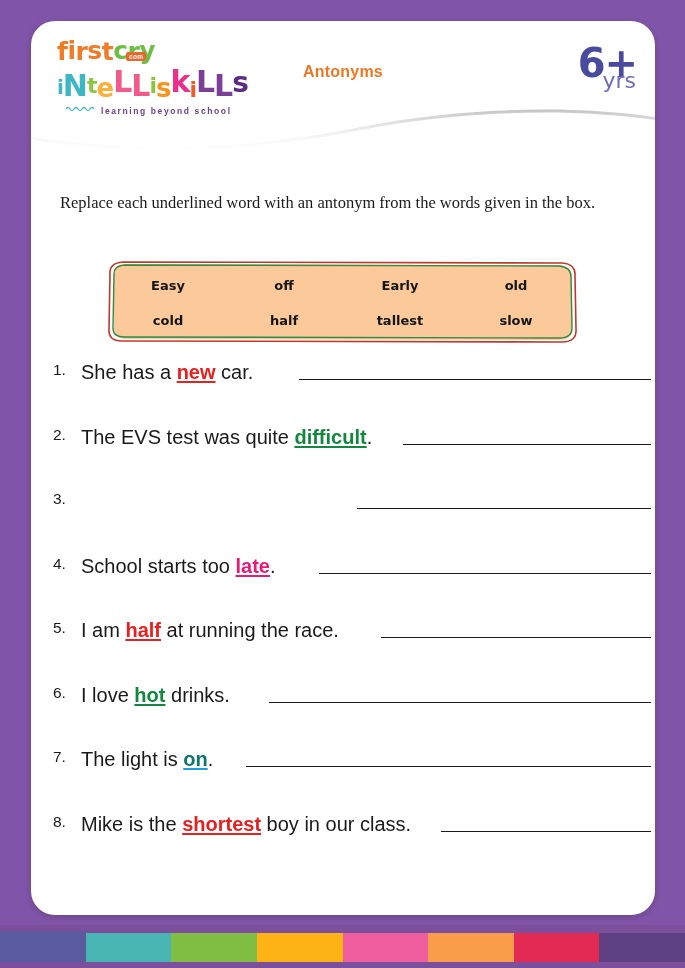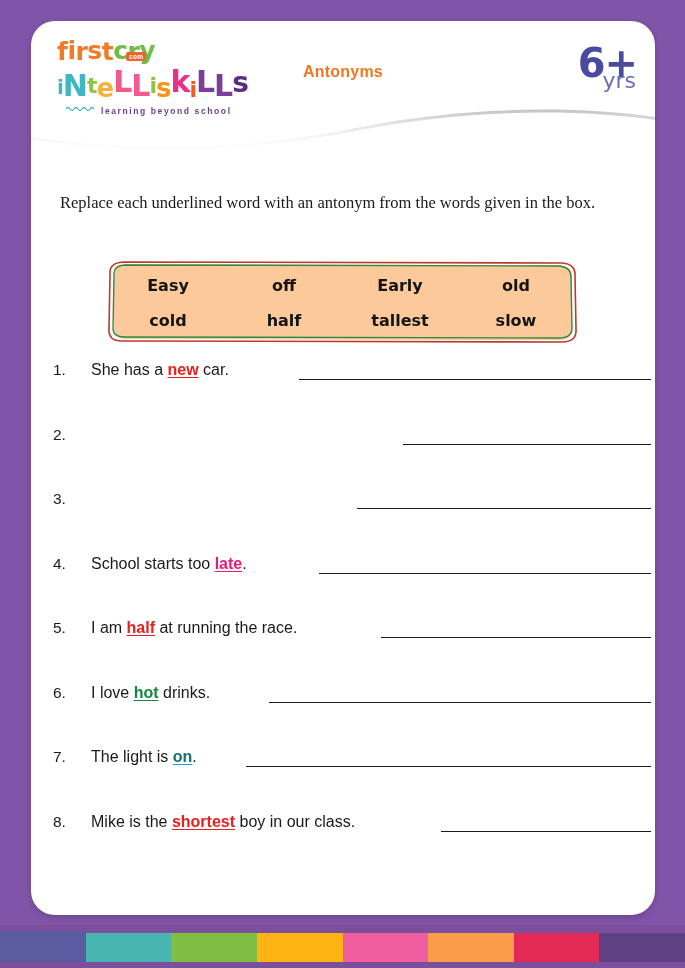--- a/index.html
+++ b/index.html
@@ -208,21 +208,21 @@
     top: 10px;
     width: 464px;
     height: 70px;
     display: grid;
     grid-template-columns: 1fr 1fr 1fr 1fr;
     grid-template-rows: 1fr 1fr;
     align-items: center;
     justify-items: center;
   }
   .word-cell {
-    font-size: 16px;
+    font-size: 13px;
     font-weight: 700;
     color: #141414;
     font-family: "DejaVu Sans", sans-serif;
   }
 
   
   #questions {
     position: absolute;
     left: 0;
     top: 218px;
@@ -235,23 +235,23 @@
   .q-num {
     position: absolute;
     left: 22px;
     top: 0;
     font-size: 15.5px;
     color: #1a1a1a;
     font-weight: 400;
   }
   .q-text {
     position: absolute;
-    left: 60px;
+    left: 50px;
     top: 0;
-    font-size: 16px;
+    font-size: 20px;
     color: #1a1a1a;
     white-space: nowrap;
   }
   .q-word {
     font-weight: 700;
     text-decoration: underline;
     text-underline-offset: 2px;
   }
   .q-line {
     position: absolute;
@@ -321,20 +321,21 @@
       </div>
 
       <div id="questions">
           <div class="q-row">
             <span class="q-num">1.</span>
             <span class="q-text"><span>She has a </span><span class="q-word" style="color: rgb(232, 32, 31); text-decoration-color: rgb(232, 32, 31);">new</span><span> car.</span></span>
             <span class="q-line" style="left: 268px; width: 352px;"></span>
           </div>
           <div class="q-row">
             <span class="q-num">2.</span>
+            <span class="q-text"><span>The EVS test was quite </span><span class="q-word" style="color: rgb(18, 136, 62); text-decoration-color: rgb(18, 136, 62);">difficult</span><span>.</span></span>
             <span class="q-line" style="left: 372px; width: 248px;"></span>
           </div>
           <div class="q-row">
             <span class="q-num">3.</span>
             <span class="q-line" style="left: 326px; width: 294px;"></span>
           </div>
           <div class="q-row">
             <span class="q-num">4.</span>
             <span class="q-text"><span>School starts too </span><span class="q-word" style="color: rgb(234, 26, 116); text-decoration-color: rgb(234, 26, 116);">late</span><span>.</span></span>
             <span class="q-line" style="left: 288px; width: 332px;"></span>

